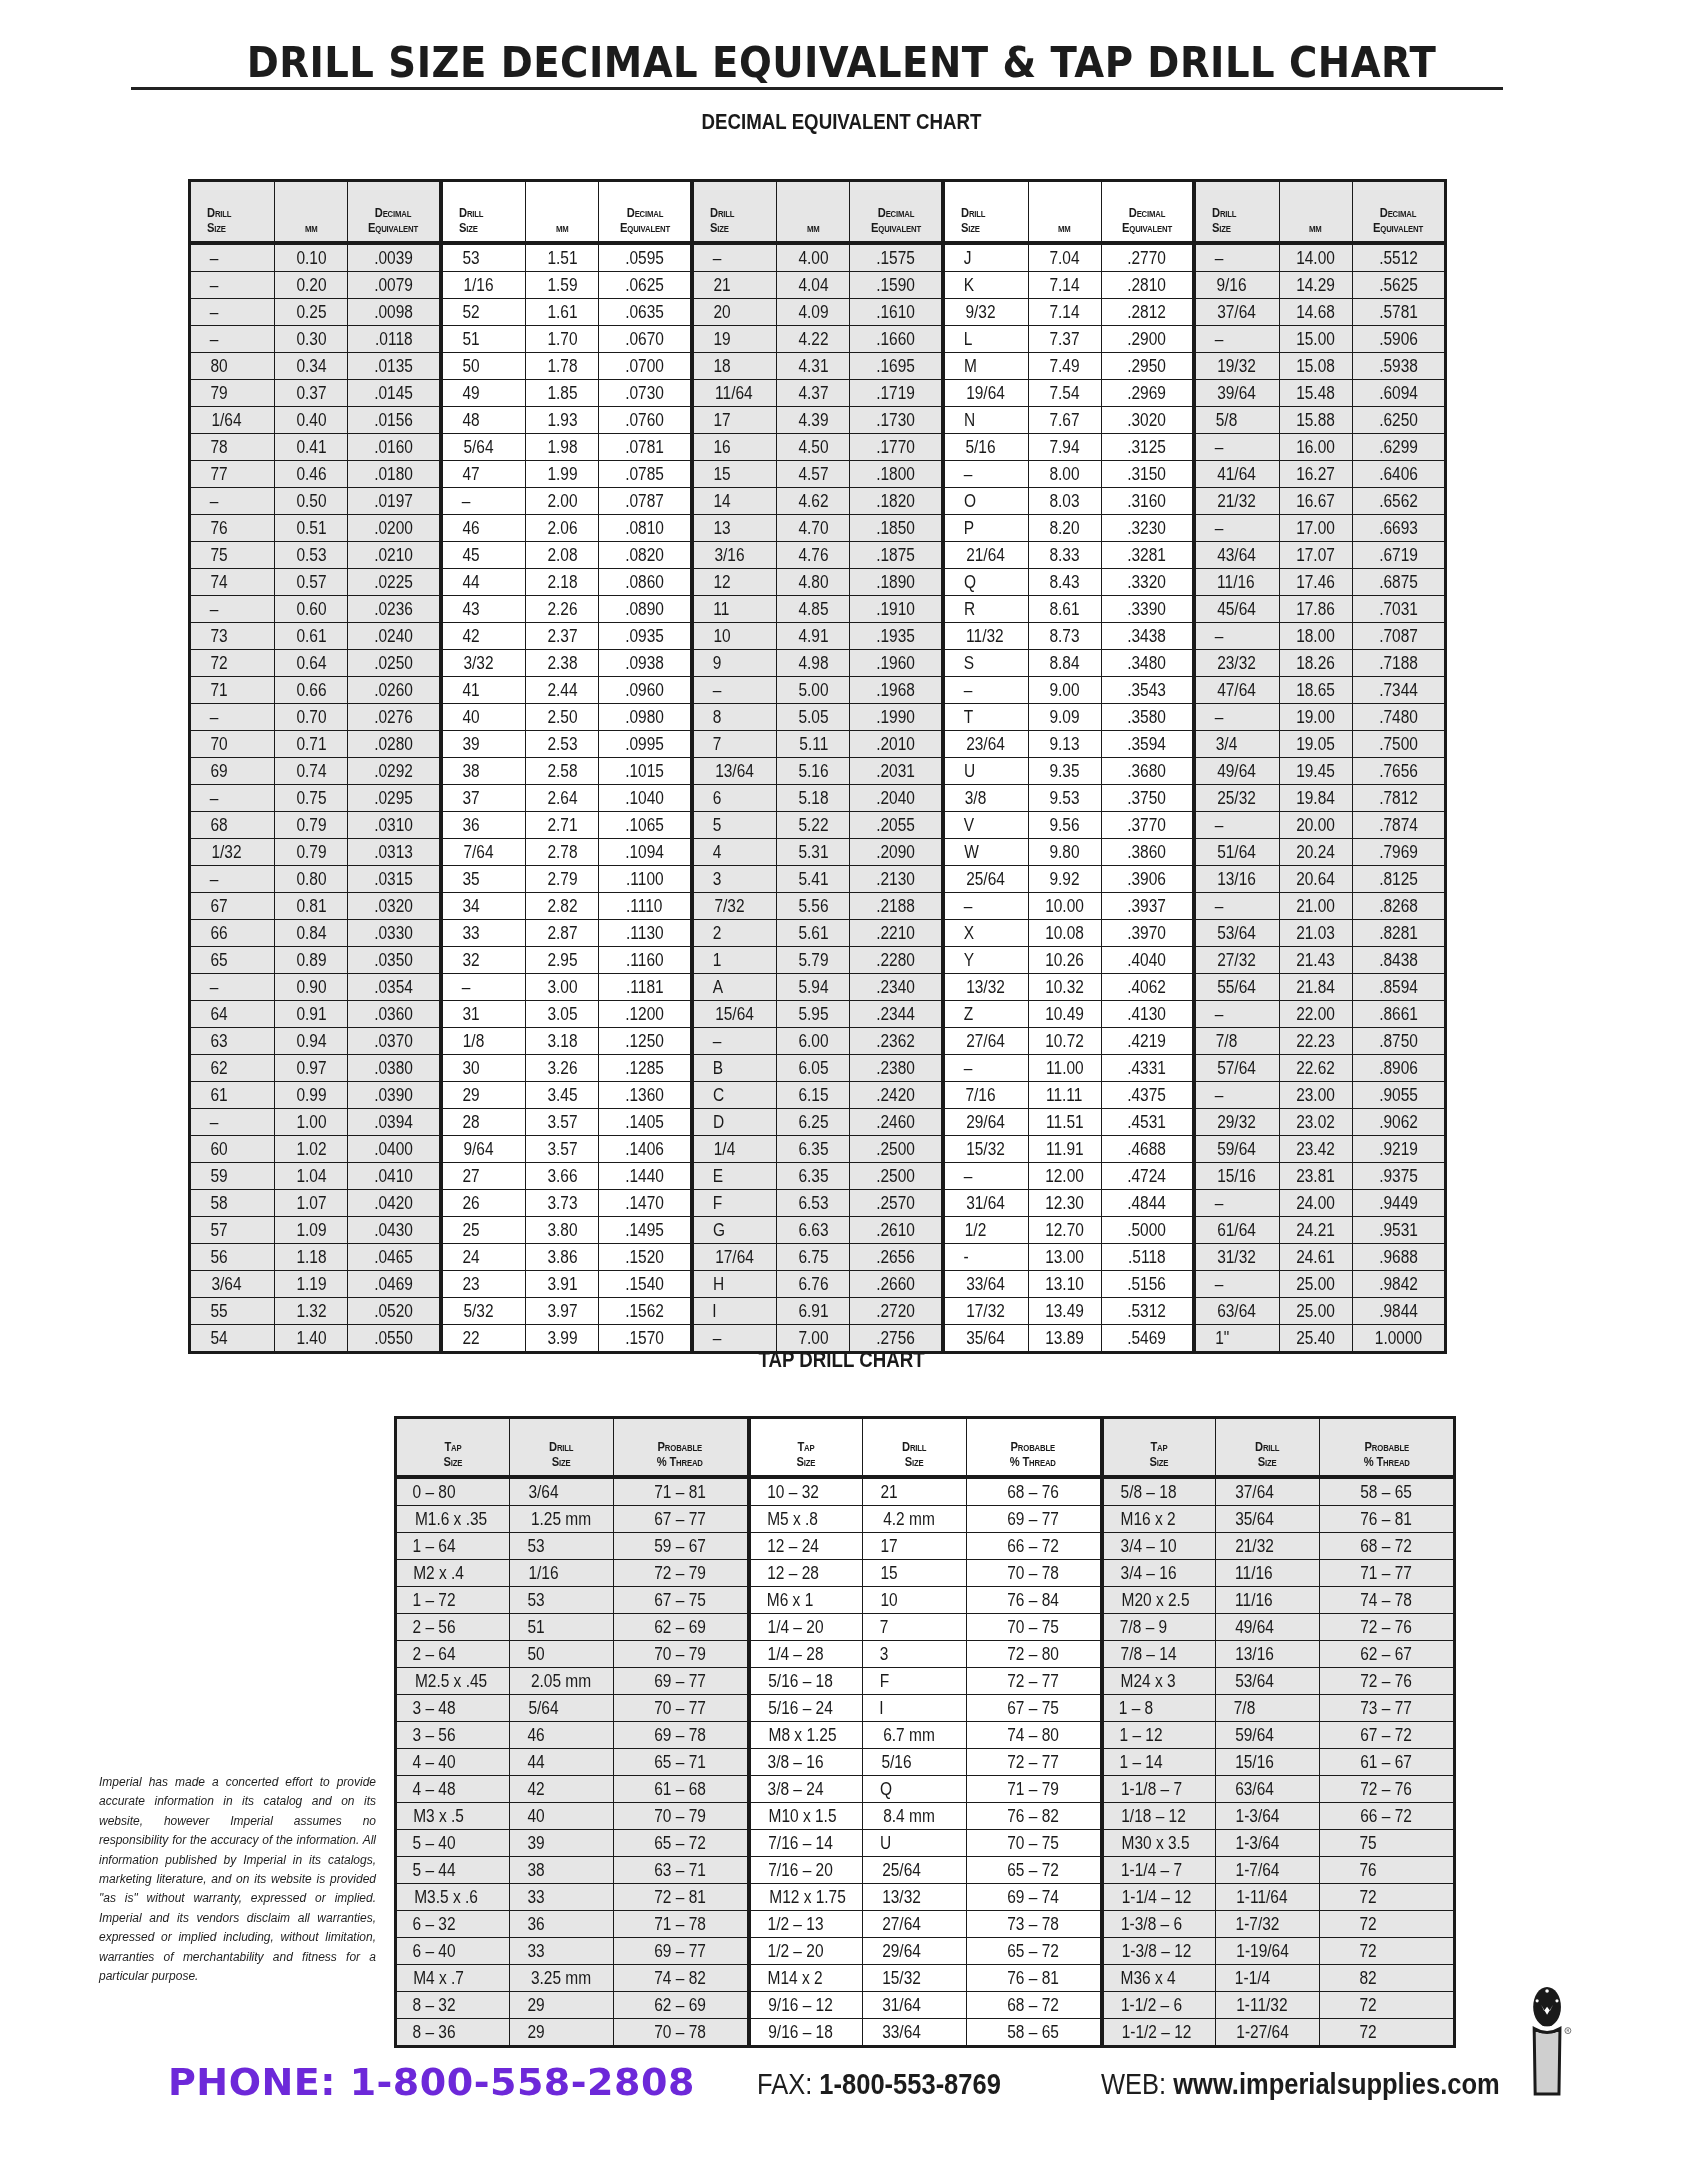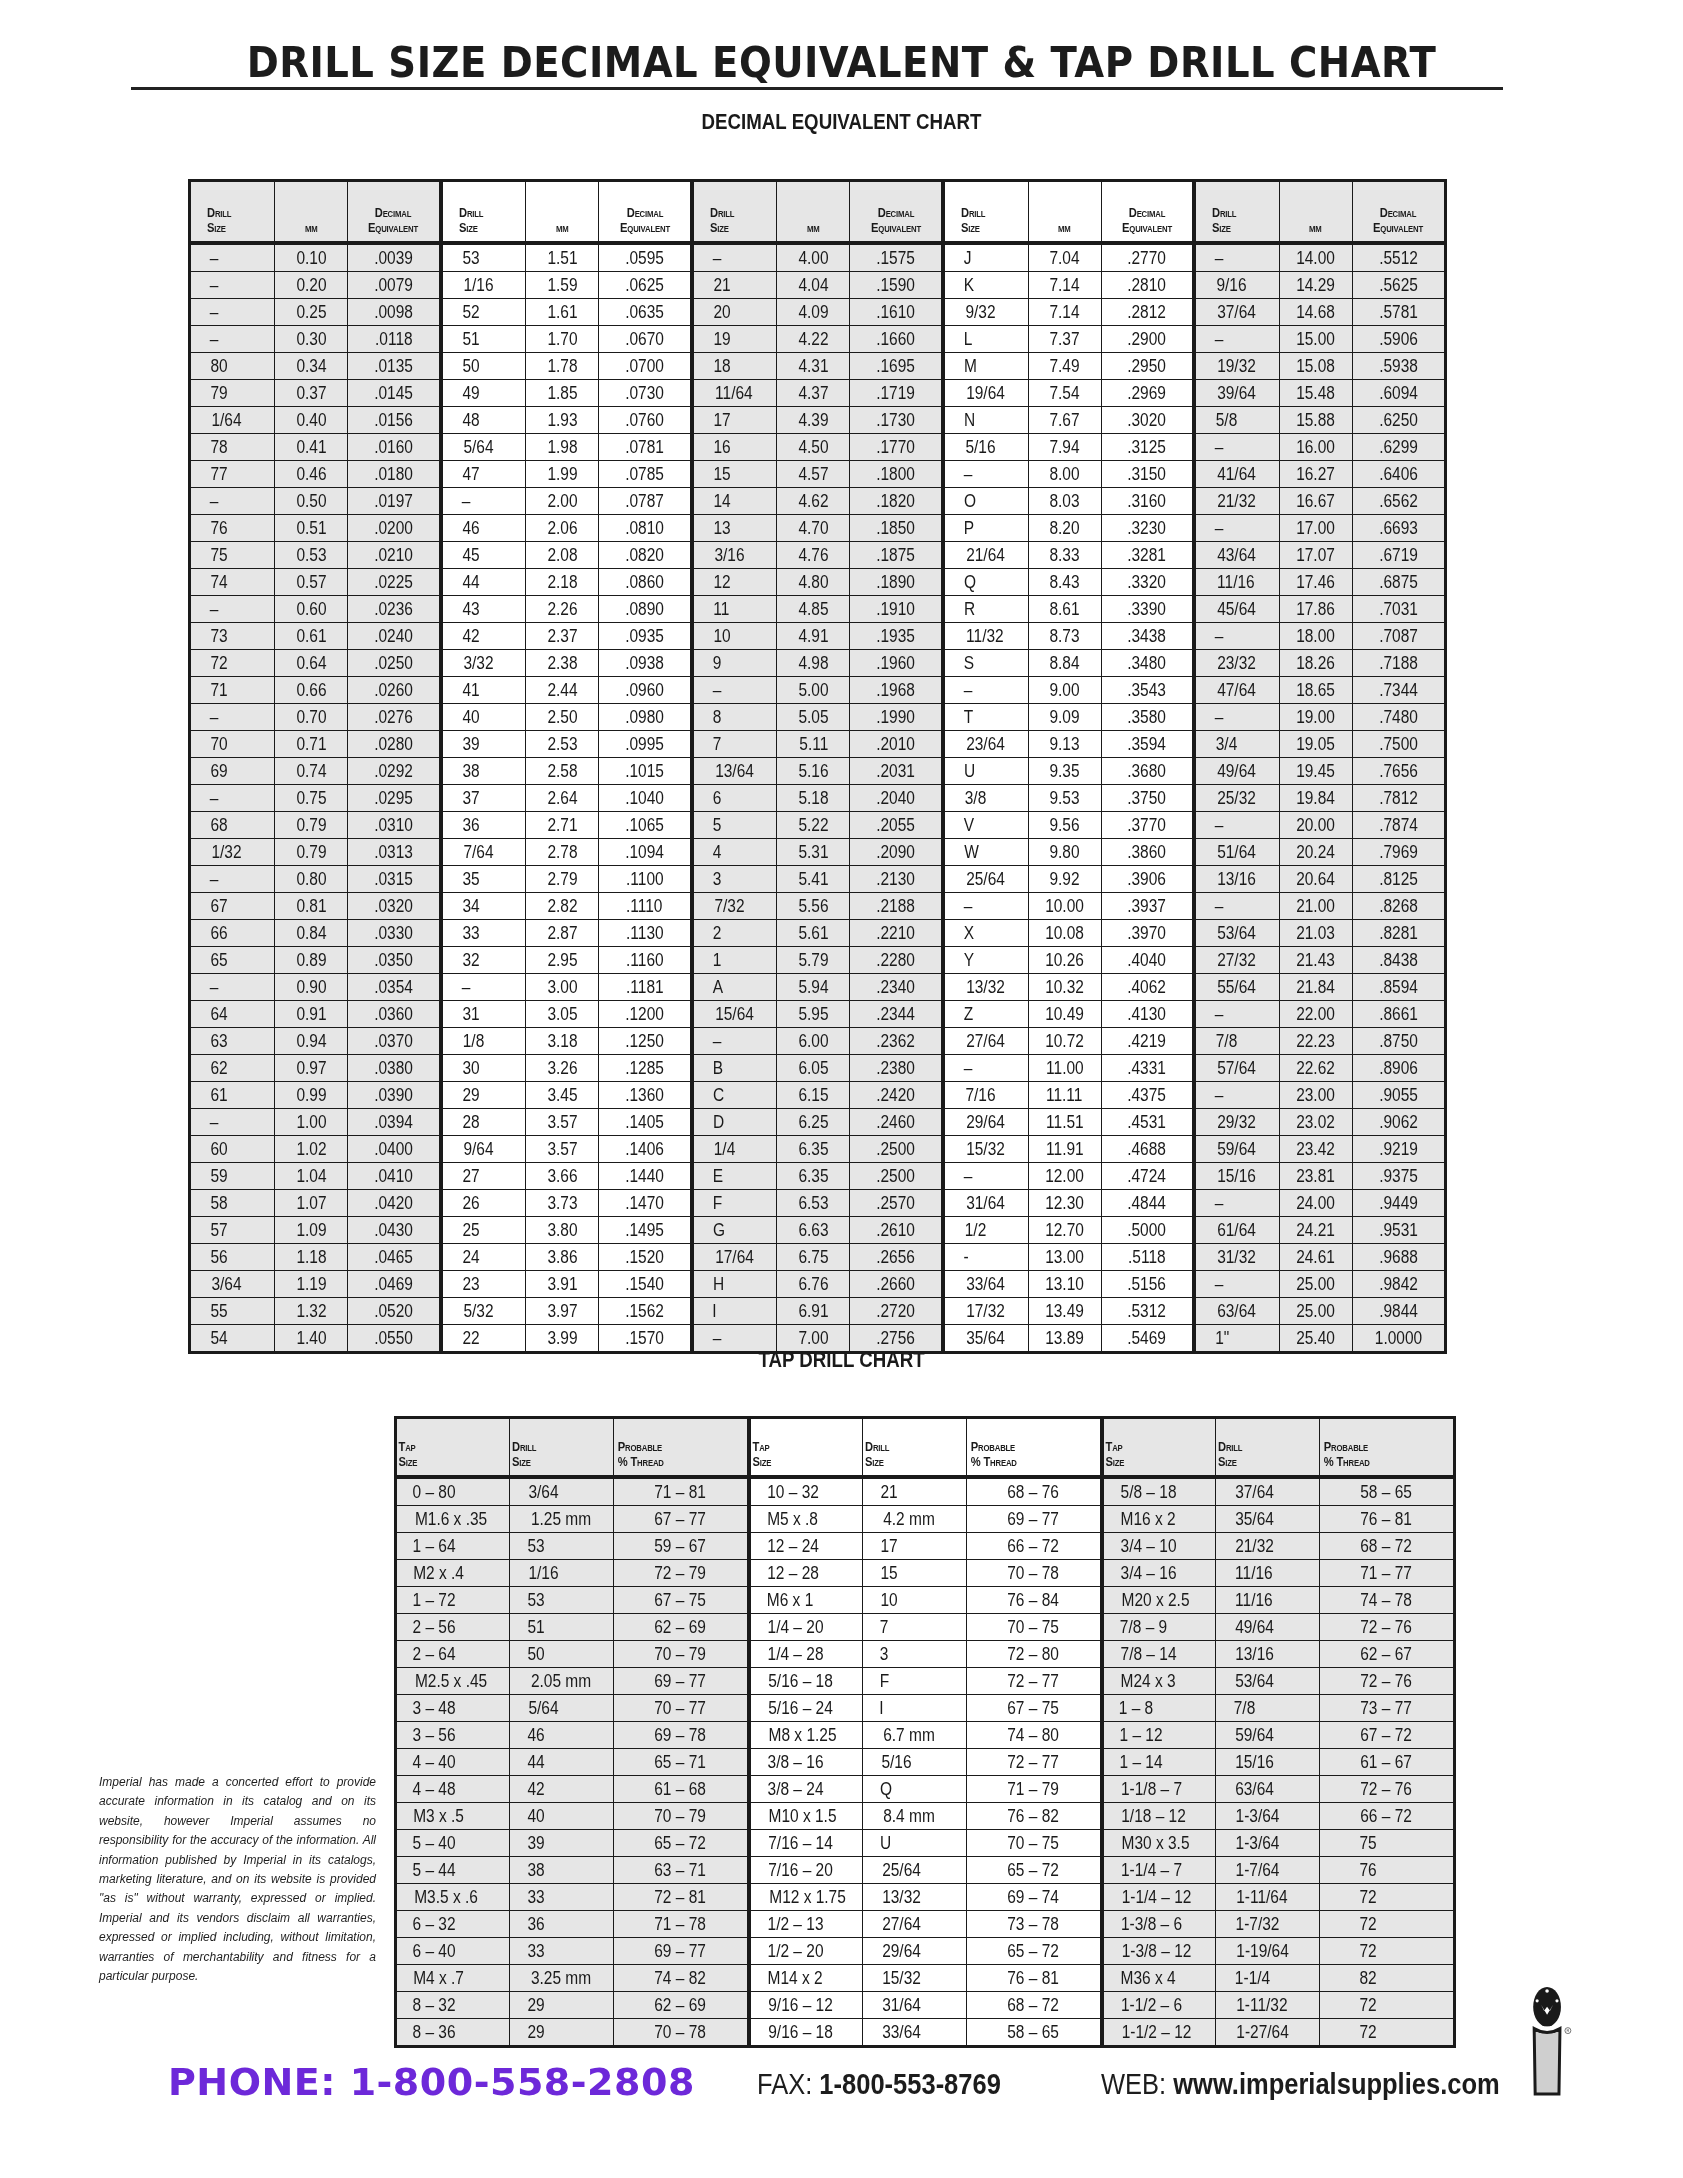--- a/index.html
+++ b/index.html
@@ -26,21 +26,21 @@
   .w { background: #ffffff; }
   .sep { border-left: 4px solid #1a1a1a !important; }
 
   #decimal-table { left: 188px; top: 144px; width: 1259px; }
   #decimal-table th { height: 53px; }
   #decimal-table td.ds { text-align: left; padding-left: 18px; }
   #decimal-table td.mm { text-align: center; }
   #decimal-table td.de { text-align: center; }
 
   #tap-table { left: 394px; top: 1381px; width: 1057px; }
-  #tap-table th { height: 50px; text-align: left; }
+  #tap-table th { height: 50px; text-align: center; }
   #tap-table td.ts { text-align: left; padding-left: 12px; }
   #tap-table td.td { text-align: left; padding-left: 16px; }
   #tap-table td.pt { text-align: center; }
   #tap-table td.pt.single { text-align: left; padding-left: 38px; }
 
   #disclaimer { left: 99px; top: 1773px; width: 277px; font-size: 12px; line-height: 19.4px;
     text-align: justify; font-family: "Liberation Sans", sans-serif; color: #1e1e1e; font-style: italic; }
 
   #footer-phone { left: 168px; top: 2060px; font-family: "DejaVu Sans", sans-serif; font-weight: bold;
     font-size: 38px; letter-spacing: 0.5px; color: #6d28d9; }

